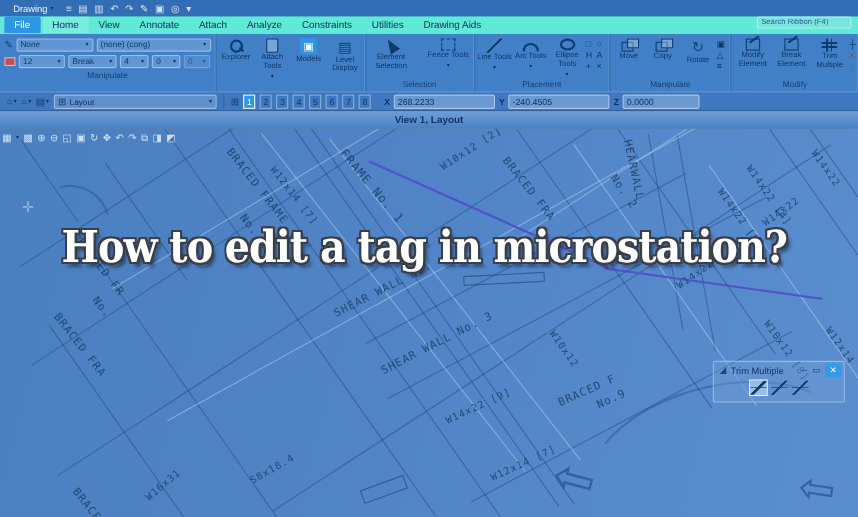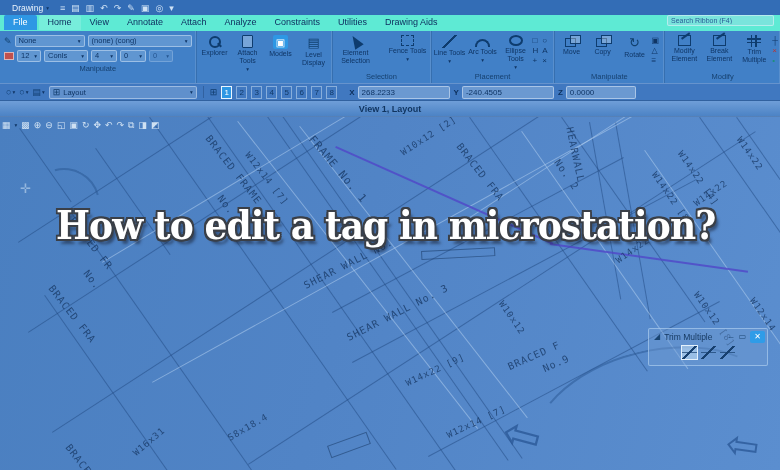--- a/index.html
+++ b/index.html
@@ -20,21 +20,21 @@
     color:#dcebf9; font-size:8px; padding:0 6px; gap:5px; }
   .workflow { display:flex; align-items:center; gap:3px; padding:0 6px; font-size:8.5px; color:#eaf3fc; }
   .qat { display:flex; gap:6px; align-items:center; color:#cfe2f5; font-size:9px; }
   .qat span { line-height:10px; }
 
   
   .tabrow { height:16px; background:#5eead4; display:flex; align-items:flex-start; padding:0 0 0 4px; }
   .tab { font-size:9px; color:#0f3060; padding:2px 9px 3px; white-space:nowrap; }
   .tab.file { background:#2e97e4; color:#fff; border-radius:2px 2px 0 0; margin-right:2px; }
   .tab.active { background:rgba(255,255,255,.16); border-radius:2px 2px 0 0; }
-  .searchbox { margin-left:auto; margin-right:6px; margin-bottom:2px; width:107px; height:11px;
+  .searchbox { margin-left:auto; margin-right:6px; margin-bottom:2px; width:86px; height:11px;
     background:rgba(190,215,240,.30); border:1px solid rgba(230,242,252,.55); border-radius:2px;
     font-size:7px; color:#2a5c97; padding:0 3px; }
   .searchbox::placeholder { color:#2a5c97; }
 
   
   .ribbon { height:52px; background:#4180c7; display:flex; }
   .rgroup { position:relative; display:flex; flex-direction:column; padding:2px 2px 0;
     border-right:1px solid rgba(18,48,90,.22); box-shadow:inset -1px 0 0 rgba(255,255,255,.12); }
   .gbody { flex:1; display:flex; align-items:flex-start; gap:1px; }
   .glabel { text-align:center; font-size:7.5px; color:#16406f; padding:1px 0 2px; }
@@ -262,26 +262,26 @@
             <span>None</span>
               <span class="caret">▾</span>
           </div>
           <div class="combo" style="width:104px">
             <span>(none) (cong)</span>
               <span class="caret">▾</span>
           </div>
         </div>
         <div class="arow">
           <span class="swatch"></span>
-          <div class="combo" style="width:24px">
+          <div class="combo" style="width:42px">
             <span>12</span>
               <span class="caret">▾</span>
           </div>
           <div class="combo" style="width:44px">
-            <span>Conls</span>
+            <span>Break</span>
               <span class="caret">▾</span>
           </div>
           <div class="combo" style="width:26px">
             <span>4</span>
               <span class="caret">▾</span>
           </div>
           <div class="combo" style="width:26px">
             <span>0</span>
               <span class="caret">▾</span>
           </div>

